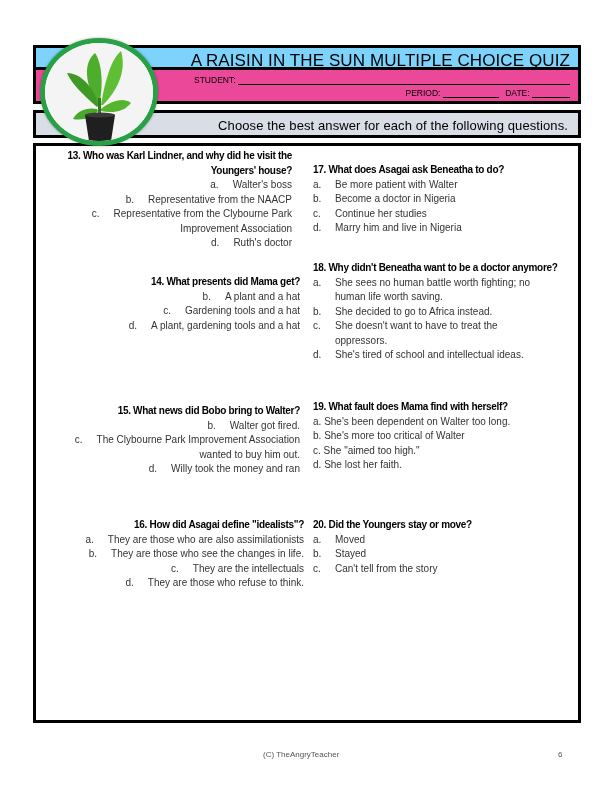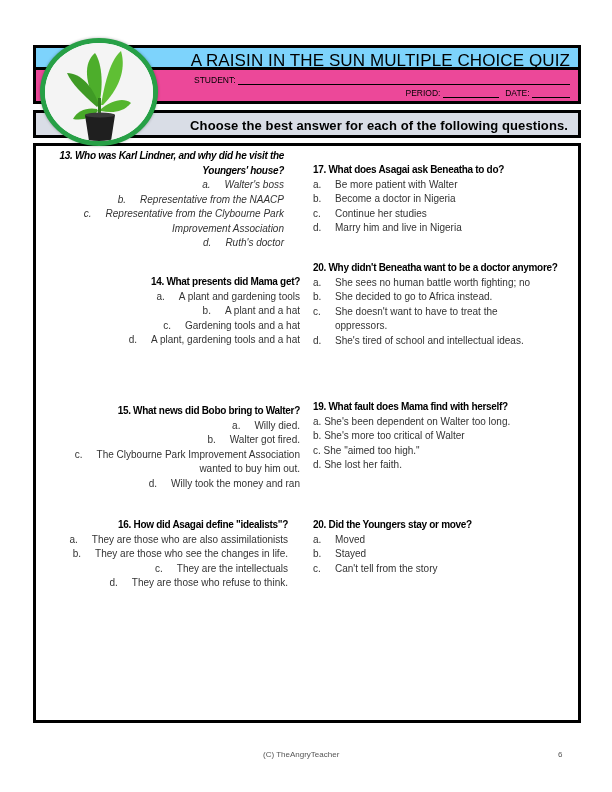--- a/index.html
+++ b/index.html
@@ -5,21 +5,21 @@
   html, body { margin:0; padding:0; }
   body { width:612px; height:792px; background:#ffffff; position:relative; overflow:hidden; font-family:"Liberation Sans", sans-serif; color:#000; }
   .box { position:absolute; border:3px solid #000; box-sizing:border-box; }
   #title-box { left:33px; top:45px; width:548px; height:36px; background:#7dd3fc; }
   #title-box .title { position:absolute; right:8px; top:3px; font-size:17px; letter-spacing:0.1px; white-space:nowrap; font-family:"Liberation Sans", sans-serif; }
   #title-box .title u { text-decoration:underline; }
   #info-box { left:33px; top:67px; width:548px; height:37px; background:#ec4899; }
   .field-row { position:absolute; font-size:8.5px; white-space:nowrap; }
   .line { display:inline-block; border-bottom:1px solid #000; vertical-align:bottom; height:8px; }
   #instr-box { left:33px; top:110px; width:548px; height:28px; background:#d9dde6; }
-  #instr-box .instr { position:absolute; right:10px; top:5px; font-size:13px; font-weight:bold; white-space:nowrap; letter-spacing:0.1px; }
+  #instr-box .instr { position:absolute; right:10px; top:5px; font-size:13px; font-weight:normal; white-space:nowrap; letter-spacing:0.1px; }
   #main-box { left:33px; top:143px; width:548px; height:580px; background:#fff; }
   .logo { position:absolute; left:40px; top:38px; width:118px; height:108px; border-radius:50%; background:#fff; border:5px solid #27a046; box-sizing:border-box; box-shadow:0 0 3px rgba(0,0,0,0.3); z-index:5; overflow:hidden; }
   .q { position:absolute; font-size:10px; line-height:14.5px; }
   .q .qt { font-weight:bold; letter-spacing:-0.3px; }
   .q .opt { color:#333; }
   .left { text-align:right; }
   .left .qt, .left .opt { text-align:right; }
   .right .opt { display:flex; }
   .right .opt .l { width:22px; flex:none; }
   .left .opt .l { display:inline-block; margin-right:14px; }
@@ -61,48 +61,46 @@
     <span class="line" style="width:38px;"></span>
   </div>
 </div>
 
 <div class="box" id="instr-box">
   <div class="instr">Choose the best answer for each of the following questions.</div>
 </div>
 
 <div class="box" id="main-box"></div>
 
-<div class="q left" style="right:328px; top:149px; width:270px;font-style:italic;">
+<div class="q left" style="right:320px; top:149px; width:270px;">
   <div class="qt">13. Who was Karl Lindner, and why did he visit the</div>
   <div class="qt">Youngers' house?</div>
   <div class="opt"><span class="l">a.</span><span>Walter's boss</span></div>
   <div class="opt"><span class="l">b.</span><span>Representative from the NAACP</span></div>
   <div class="opt"><span class="l">c.</span><span>Representative from the Clybourne Park</span></div>
   <div class="opt">Improvement Association</div>
   <div class="opt"><span class="l">d.</span><span>Ruth's doctor</span></div>
 </div>
 
 <div class="q left" style="right:312px; top:275px; width:270px;">
   <div class="qt">14. What presents did Mama get?</div>
-  <div class="opt"><span class="l">a.</span><span>A plant and gardening tools</span></div>
   <div class="opt"><span class="l">b.</span><span>A plant and a hat</span></div>
   <div class="opt"><span class="l">c.</span><span>Gardening tools and a hat</span></div>
   <div class="opt"><span class="l">d.</span><span>A plant, gardening tools and a hat</span></div>
 </div>
 
 <div class="q left" style="right:312px; top:404px; width:270px;">
   <div class="qt">15. What news did Bobo bring to Walter?</div>
-  <div class="opt"><span class="l">a.</span><span>Willy died.</span></div>
   <div class="opt"><span class="l">b.</span><span>Walter got fired.</span></div>
   <div class="opt"><span class="l">c.</span><span>The Clybourne Park Improvement Association</span></div>
   <div class="opt">wanted to buy him out.</div>
   <div class="opt"><span class="l">d.</span><span>Willy took the money and ran</span></div>
 </div>
 
-<div class="q left" style="right:324px; top:518px; width:270px;">
+<div class="q left" style="right:308px; top:518px; width:270px;">
   <div class="qt">16. How did Asagai define "idealists"?</div>
   <div class="opt"><span class="l">a.</span><span>They are those who are also assimilationists</span></div>
   <div class="opt"><span class="l">b.</span><span>They are those who see the changes in life.</span></div>
   <div class="opt"><span class="l">c.</span><span>They are the intellectuals</span></div>
   <div class="opt"><span class="l">d.</span><span>They are those who refuse to think.</span></div>
 </div>
 
 <div class="q right" style="left:313px; top:163px; width:262px;">
   <div class="qt">17. What does Asagai ask Beneatha to do?</div>
   <div class="opt">
@@ -117,25 +115,26 @@
       <span class="l">c.</span>
       <span>Continue her studies</span>
     </div>
   <div class="opt">
       <span class="l">d.</span>
       <span>Marry him and live in Nigeria</span>
     </div>
 </div>
 
 <div class="q right" style="left:313px; top:261px; width:262px;">
-  <div class="qt">20. Why didn't Beneatha want to be a doctor anymore?</div>
+  <div class="qt">18. Why didn't Beneatha want to be a doctor anymore?</div>
   <div class="opt">
       <span class="l">a.</span>
       <span>She sees no human battle worth fighting; no</span>
     </div>
+  <div class="opt" style="padding-left:22px;">human life worth saving.</div>
   <div class="opt">
       <span class="l">b.</span>
       <span>She decided to go to Africa instead.</span>
     </div>
   <div class="opt">
       <span class="l">c.</span>
       <span>She doesn't want to have to treat the</span>
     </div>
   <div class="opt" style="padding-left:22px;">oppressors.</div>
   <div class="opt">

